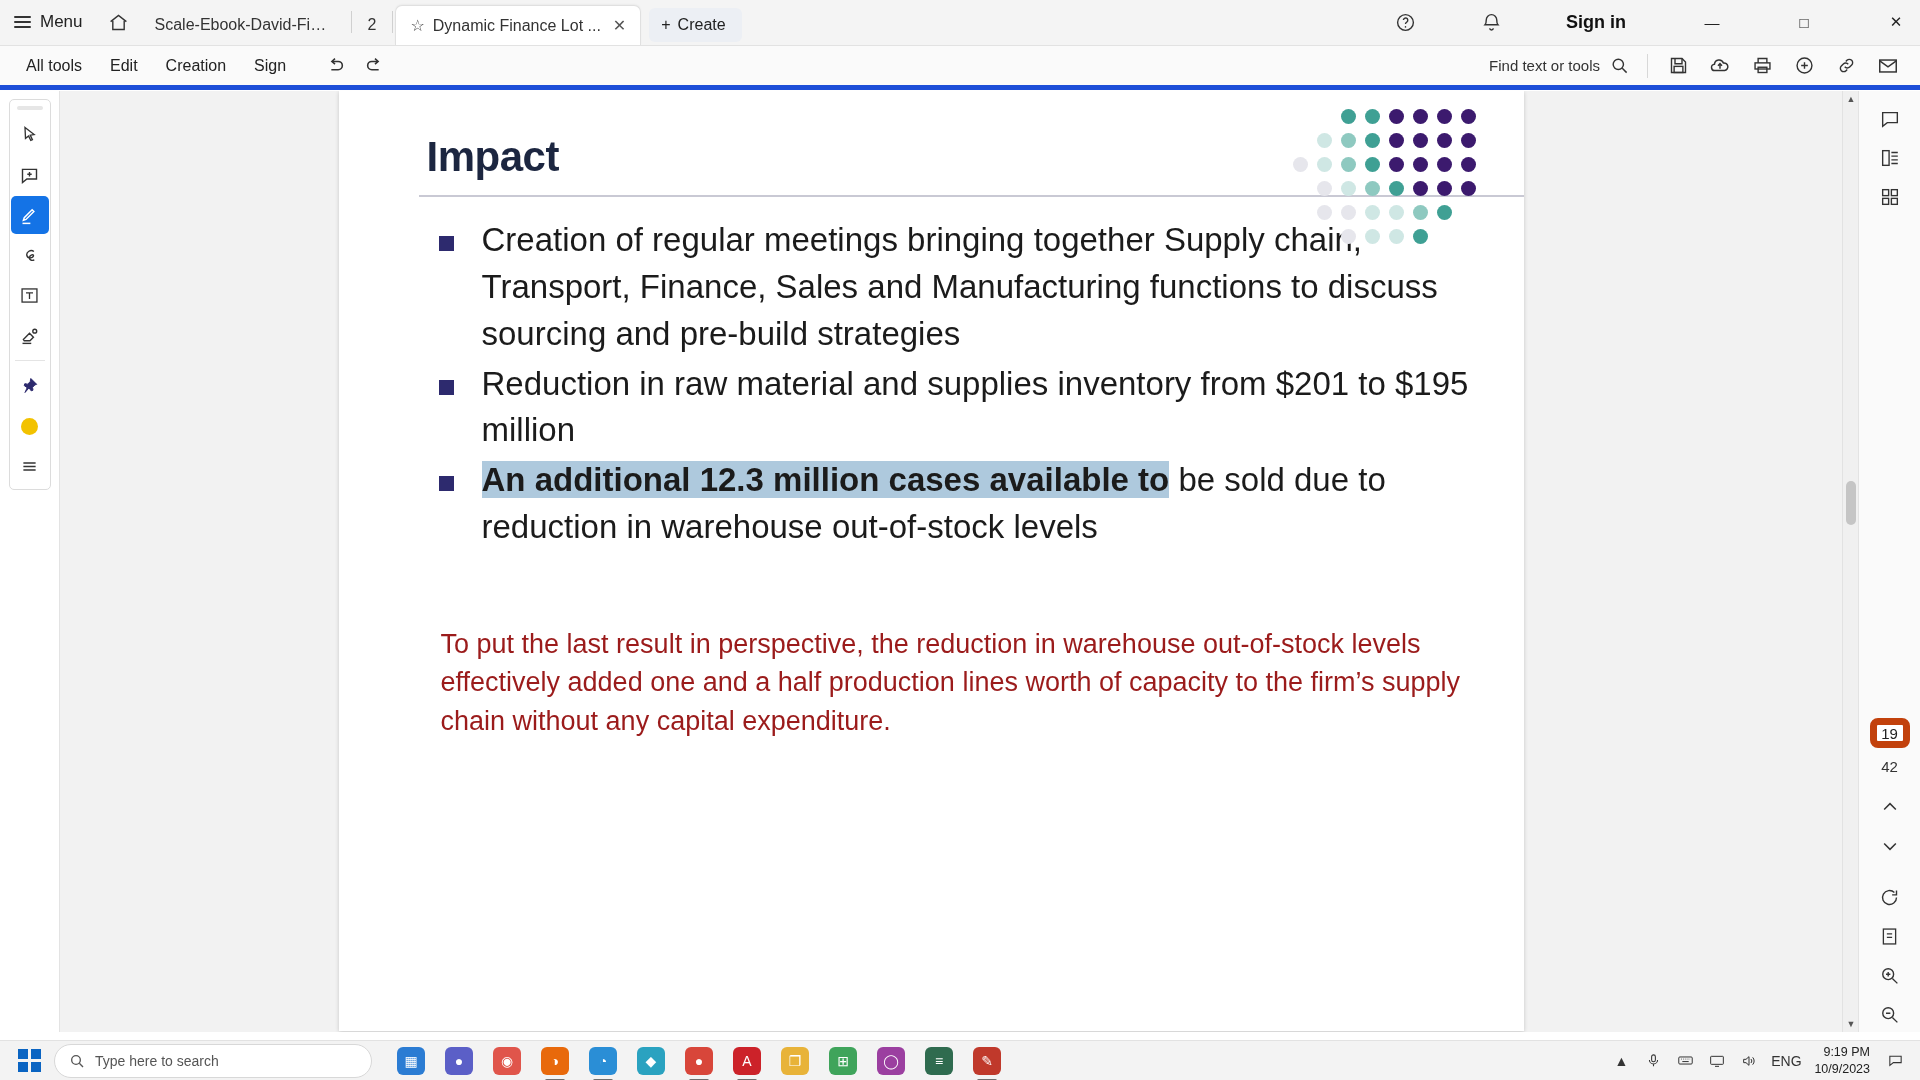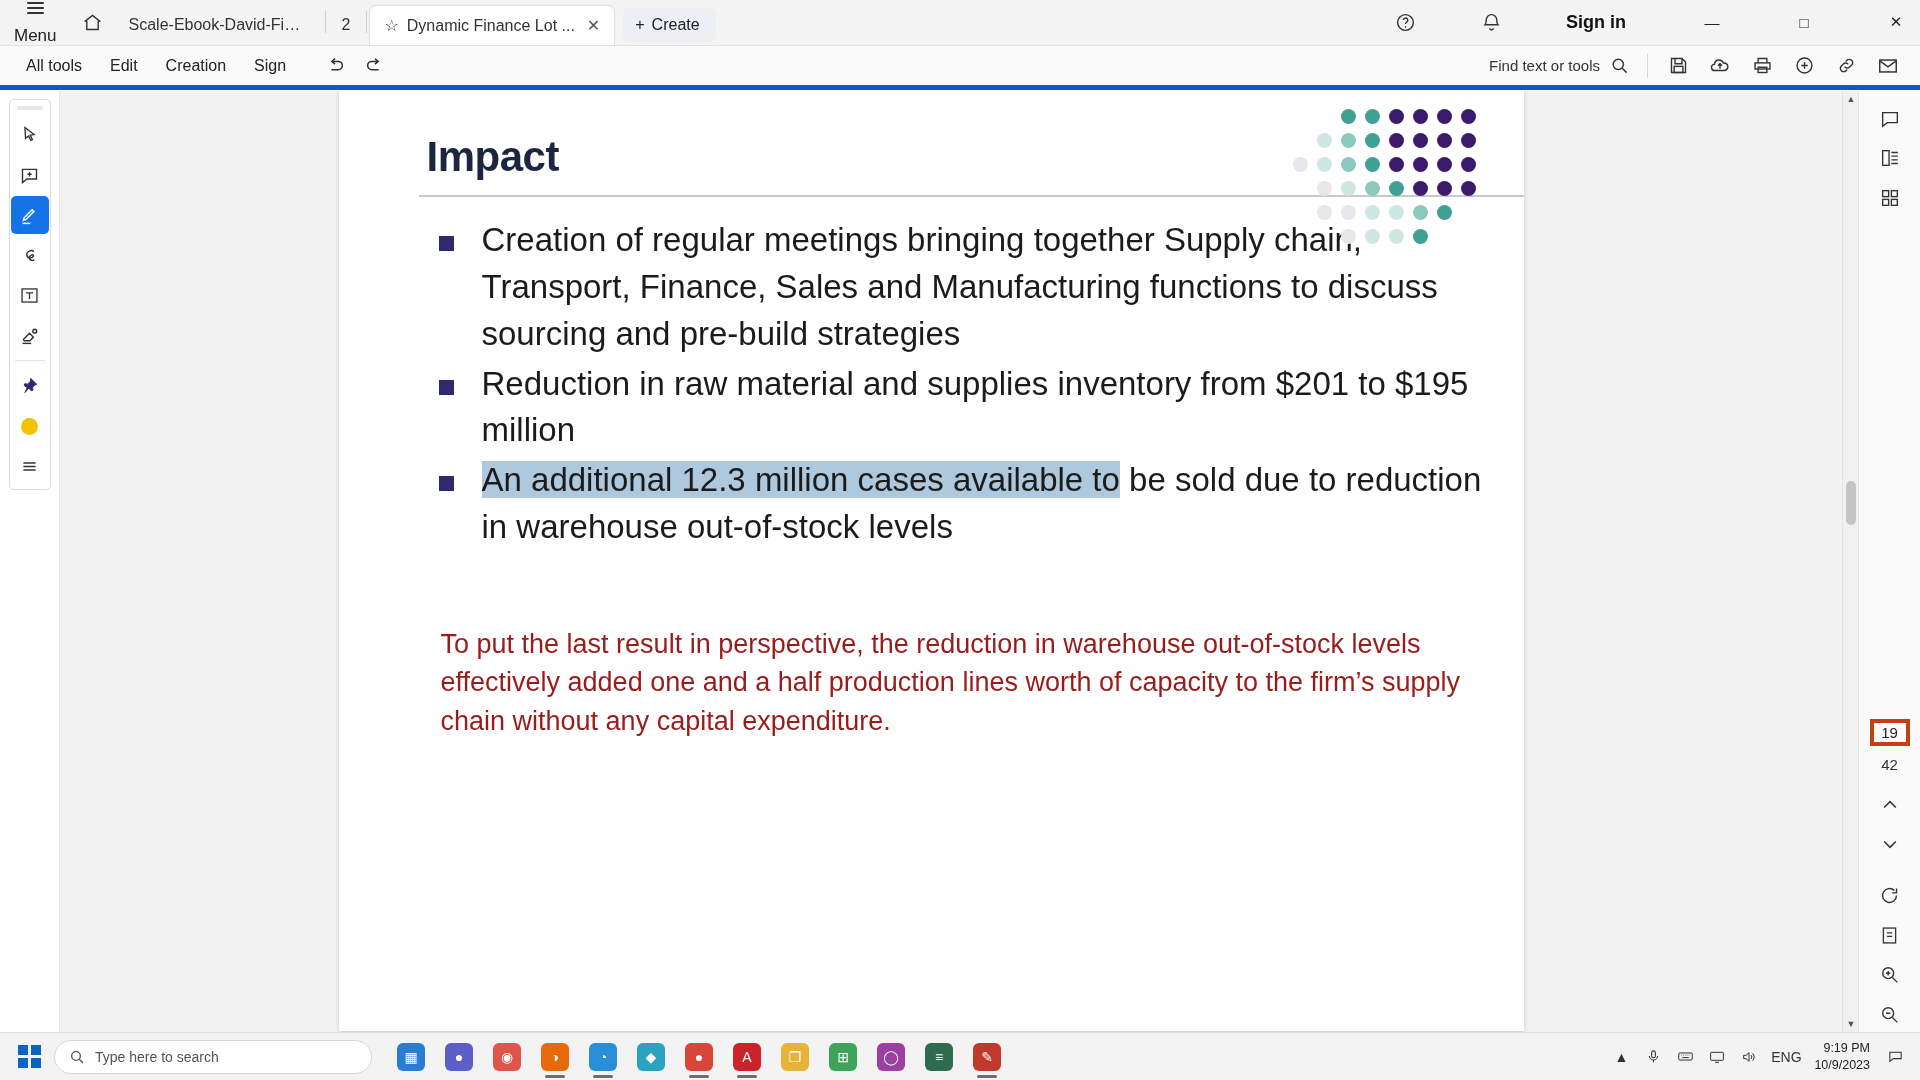--- a/index.html
+++ b/index.html
@@ -19,21 +19,20 @@
     align-items: flex-end;
     position: relative;
     border-bottom: 1px solid #e2e2e2;
   }
   .menu-btn {
     display: flex; align-items: center; gap: 9px;
     padding: 0 14px;
     height: 46px;
     font-size: 17px;
     color: #222;
-    flex-direction: column;
   }
   .hamburger { display: inline-block; width: 17px; }
   .hamburger span {
     display: block; height: 2px; background: #333; margin: 3px 0; border-radius: 1px;
   }
   .home-btn {
     width: 44px; height: 46px;
     display: flex; align-items: center; justify-content: center;
   }
   .tabs { display: flex; align-items: flex-end; height: 46px; }
@@ -208,21 +207,21 @@
     margin: 19px 28px 0 0;
     flex: 0 0 auto;
   }
   .btext {
     font-size: 33px;
     line-height: 1.42;
     color: #1b1b1b;
     max-width: 1075px;
   }
   .hl-yellow { background: #fdf3a6; }
-  .hl-blue { background: #aec9dd; }
+  .hl-blue { background: #aec9dd; font-weight: bold; }
   .note {
     margin: 74px 0 0 62px;
     font-size: 27px;
     line-height: 1.42;
     color: #9b1b1b;
     max-width: 1130px;
   }
 
   
   .dots { position: absolute; top: 18px; right: 48px; }
@@ -258,34 +257,34 @@
     padding-top: 10px;
     gap: 4px;
   }
   .rr-btn {
     width: 44px; height: 42px;
     display: flex; align-items: center; justify-content: center;
     color: #333; border-radius: 5px;
   }
   .pagebox {
     width: 40px; height: 30px;
-    border: 4px solid #c2410c;
+    border: 7px solid #c2410c;
     background: #fff;
-    border-radius: 0;
+    border-radius: 8px;
     display: flex; align-items: center; justify-content: center;
     font-size: 15px; color: #222;
     margin-top: 500px;
   }
   .pagetotal { font-size: 15px; color: #333; margin-top: 6px; }
 
   
   .taskbar {
     position: absolute;
     bottom: 0; left: 0; right: 0;
-    height: 48px;
+    height: 40px;
     background: #f3f3f3;
     border-top: 1px solid #e2e2e2;
     display: flex; align-items: center;
     padding: 16px 6px;
   }
   .start {
     width: 46px; height: 48px;
     display: flex; align-items: center; justify-content: center;
   }
   .win-logo { display: grid; grid-template-columns: 10px 10px; grid-template-rows: 10px 10px; gap: 3px; }

